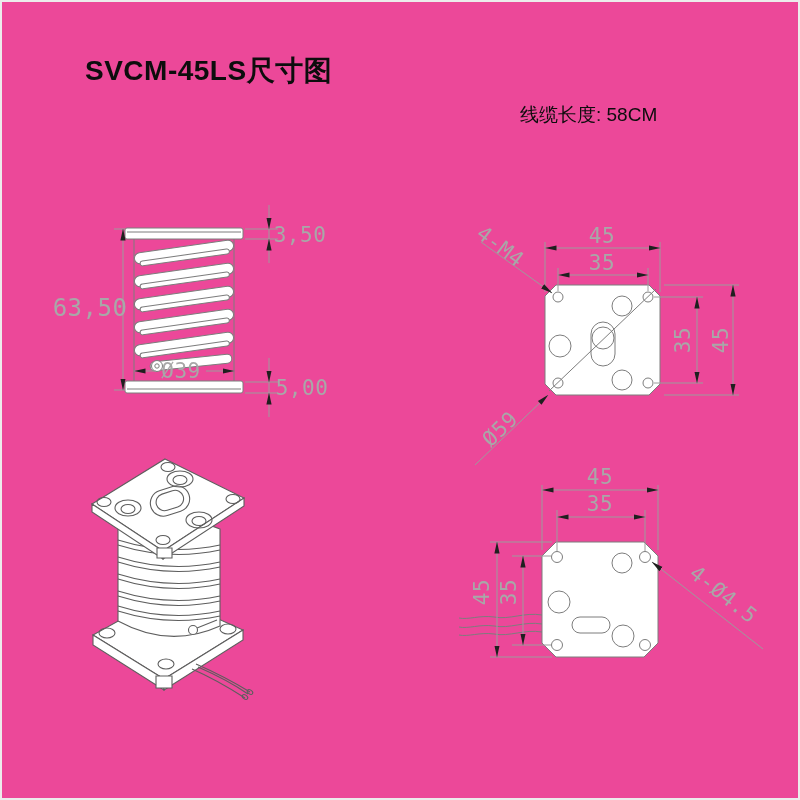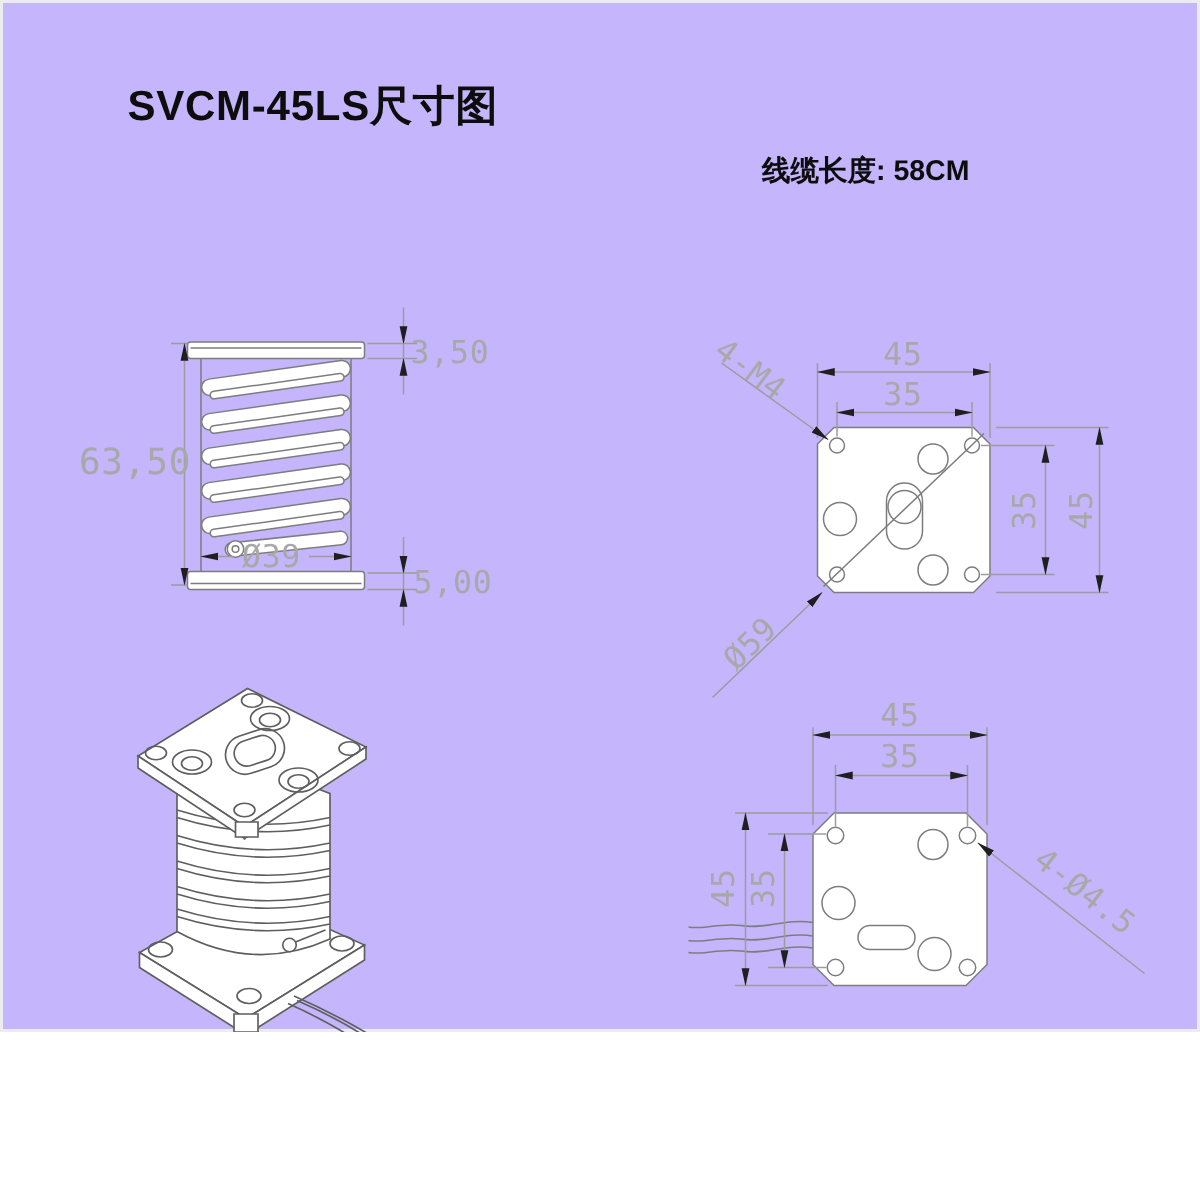--- a/index.html
+++ b/index.html
@@ -1,27 +1,27 @@
 <!DOCTYPE html>
 <html><head>
 <meta charset="utf-8">
 <style>
   html,body{margin:0;padding:0;background:#fff;}
   .page{
-    position:relative;width:800px;height:688px;background:#c4b5fd;
+    position:relative;width:800px;height:800px;background:#ec4899;
     box-shadow:inset 0 0 0 2px #ececec;overflow:hidden;
     font-family:"Liberation Sans","DejaVu Sans",sans-serif;
   }
   .title{
     position:absolute;left:85px;top:52px;margin:0;
     font-size:28px;font-weight:700;color:#0d0d0d;letter-spacing:0.5px;
   }
   .specs{
-    position:absolute;left:508px;top:102px;
-    font-size:19px;font-weight:700;color:#0d0d0d;line-height:25px;white-space:nowrap;text-align:right;
+    position:absolute;left:520px;top:102px;
+    font-size:19px;font-weight:400;color:#0d0d0d;line-height:25px;white-space:nowrap;text-align:right;
   }
   svg{position:absolute;left:0;top:0;}
   .ln{stroke:#7d7d7d;stroke-width:1;fill:none;}
   .fw{stroke:#7d7d7d;stroke-width:1;fill:#ffffff;}
   .iln{stroke:#5e5e5e;stroke-width:1.1;fill:none;}
   .ifw{stroke:#5e5e5e;stroke-width:1.1;fill:#ffffff;}
   .dl{stroke:#9c9c9c;stroke-width:1;fill:none;}
   text.dt{
     font-family:"DejaVu Sans Mono","Liberation Mono",monospace;
     font-size:21px;fill:#a8a8a8;letter-spacing:0.5px;

